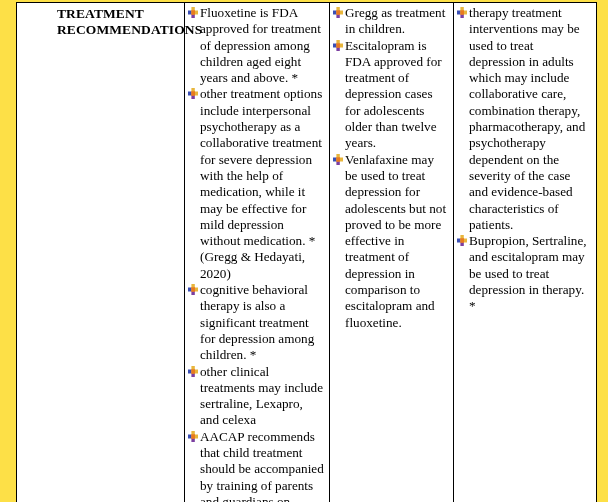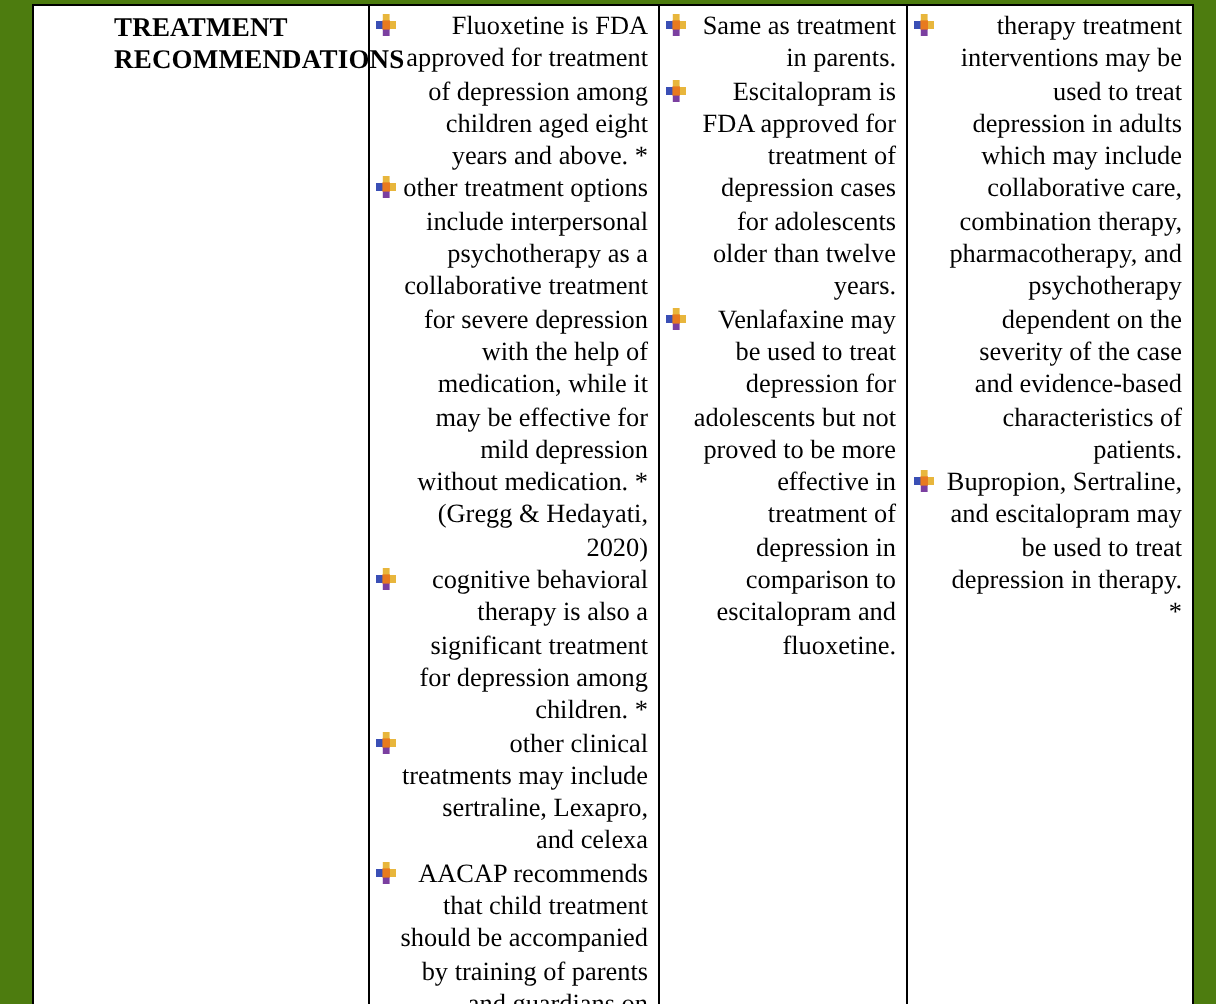--- a/index.html
+++ b/index.html
@@ -13,21 +13,21 @@
     height: 502px;
     overflow: hidden;
     font-family: "Liberation Serif", "DejaVu Serif", serif;
     color: #000000;
   }
 
   .page {
     position: relative;
     width: 608px;
     height: 502px;
-    background: #4d7c0f;
+    background: #fde047;
   }
 
   
   .doc-table {
     position: absolute;
     left: 16px;
     top: 2px;
     width: 576px;
     height: 498px;
     border-collapse: collapse;
@@ -64,21 +64,21 @@
     margin: 0;
     padding: 0;
   }
 
   ul.bullets > li {
     position: relative;
     margin: 0 0 0 0;
     padding: 0 0 0 12px;
     font-size: 13.2px;
     line-height: 1.235;
-    text-align: right;
+    text-align: left;
   }
 
   
   .bullet-glyph {
     position: absolute;
     left: 0;
     top: 2px;
     width: 10px;
     height: 11px;
     display: block;
@@ -162,21 +162,21 @@
           <div class="list-cell-inner">
             <ul class="bullets">
                 <li><span class="bullet-glyph">
                     <svg width="10" height="11" viewBox="0 0 10 11" xmlns="http://www.w3.org/2000/svg">
                       <rect x="0" y="3.5" width="3.6" height="4" fill="#3a4fb5"></rect>
                       <rect x="3.4" y="0" width="3.4" height="3.8" fill="#e8b63c"></rect>
                       <rect x="6.4" y="3.5" width="3.6" height="4" fill="#e8b63c"></rect>
                       <rect x="3.4" y="7.2" width="3.4" height="3.8" fill="#7b3fa0"></rect>
                       <rect x="3.2" y="3.2" width="3.8" height="4.6" fill="#e87a1e"></rect>
                     </svg>
-                  </span><span class="bullet-text">Same as treatment in parents.</span></li>
+                  </span><span class="bullet-text">Gregg as treatment in children.</span></li>
                 <li><span class="bullet-glyph">
                     <svg width="10" height="11" viewBox="0 0 10 11" xmlns="http://www.w3.org/2000/svg">
                       <rect x="0" y="3.5" width="3.6" height="4" fill="#3a4fb5"></rect>
                       <rect x="3.4" y="0" width="3.4" height="3.8" fill="#e8b63c"></rect>
                       <rect x="6.4" y="3.5" width="3.6" height="4" fill="#e8b63c"></rect>
                       <rect x="3.4" y="7.2" width="3.4" height="3.8" fill="#7b3fa0"></rect>
                       <rect x="3.2" y="3.2" width="3.8" height="4.6" fill="#e87a1e"></rect>
                     </svg>
                   </span><span class="bullet-text">Escitalopram is FDA approved for treatment of depression cases for adolescents older than twelve years.</span></li>
                 <li class="spaced"><span class="bullet-glyph">

